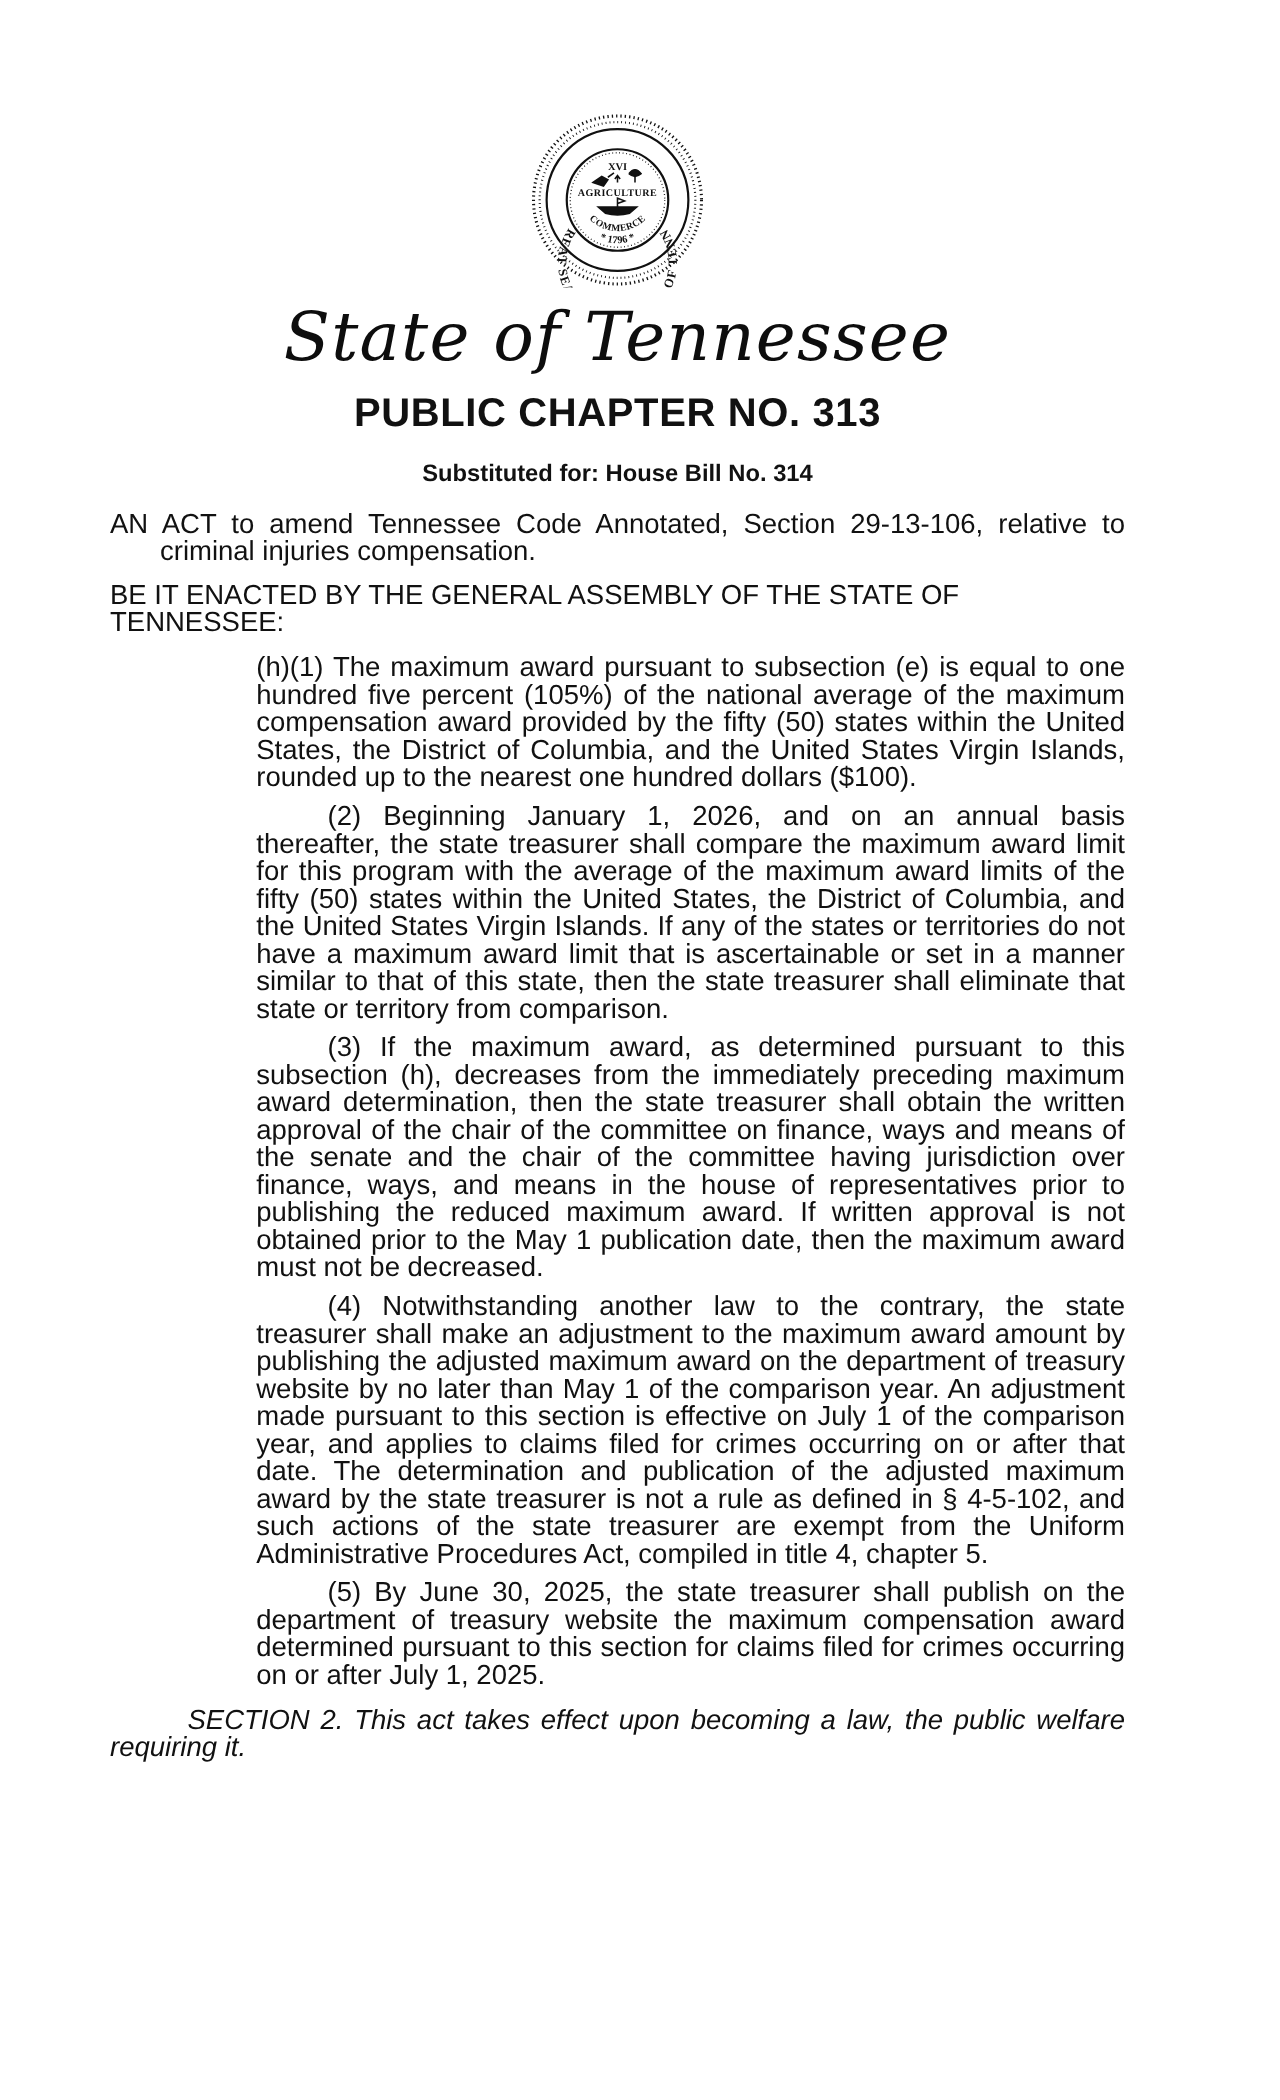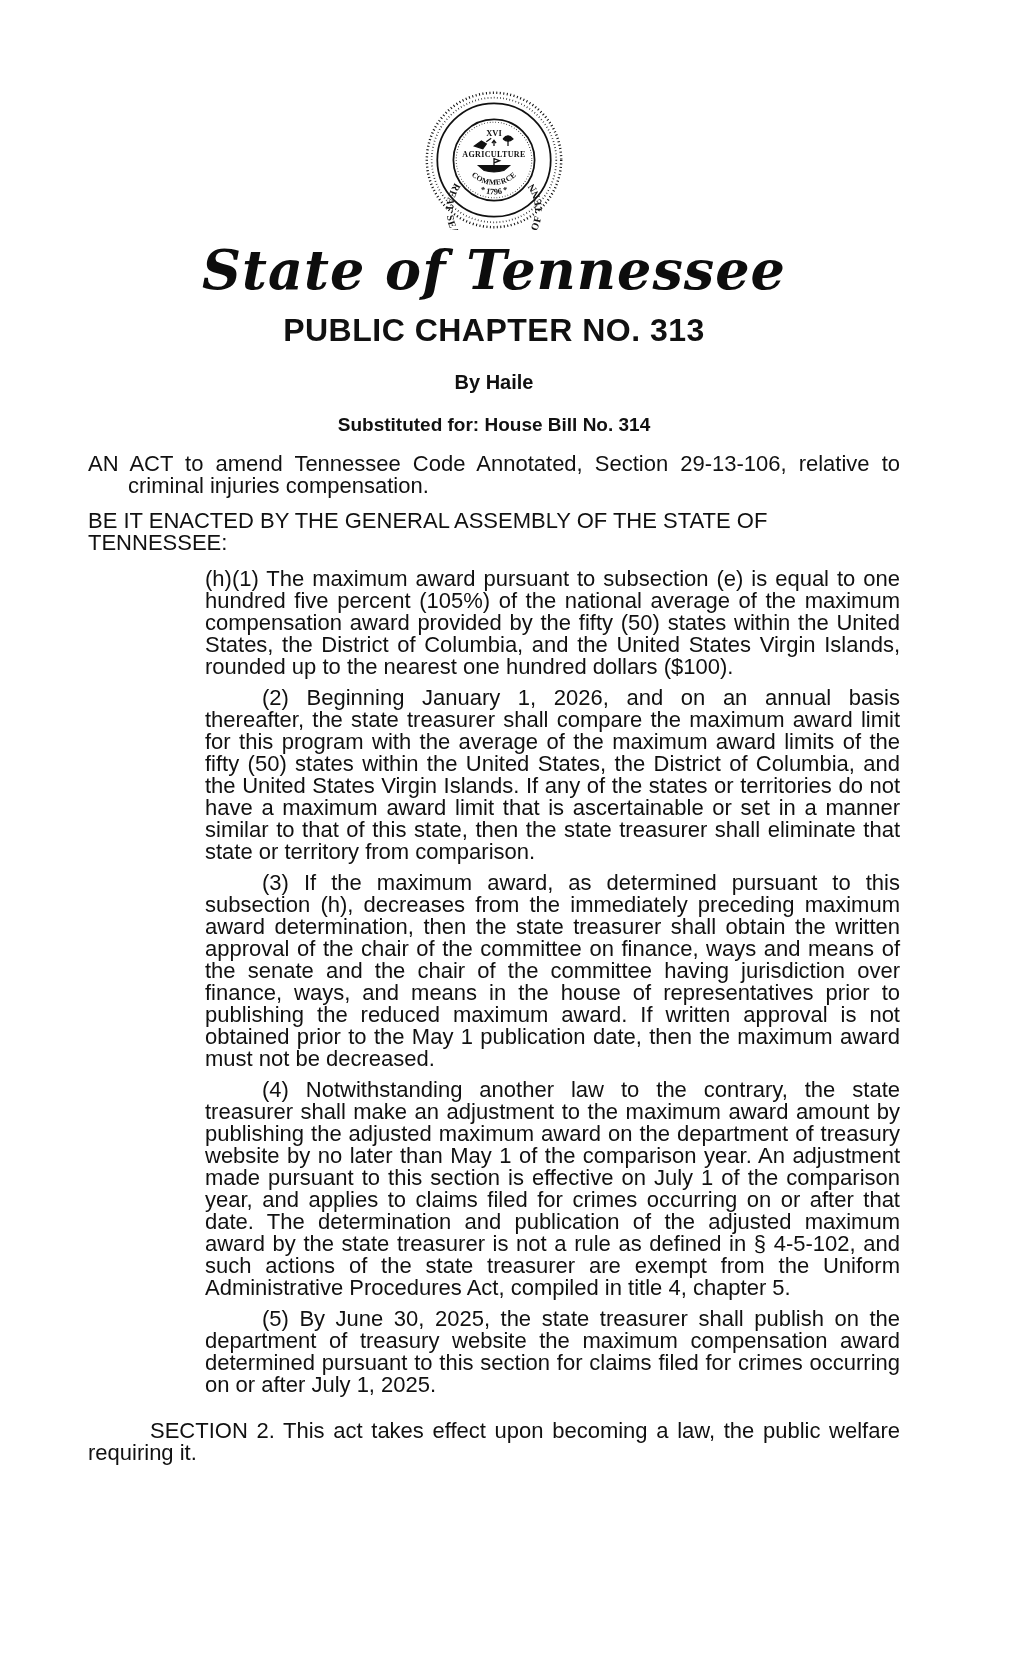--- a/index.html
+++ b/index.html
@@ -23,39 +23,38 @@
   .seal-small{font-family:"Liberation Serif", serif;font-weight:bold;fill:#111;text-anchor:middle;}
   .script-title{
     margin-top:10px;
     text-align:center;
     font-family:"DejaVu Serif", serif;
     font-style:italic;
     font-size:54px;
     line-height:60px;
     color:#0d0d0d;
     letter-spacing:1px;
-    font-weight:bold;
   }
   .chapter-title{
     margin-top:12px;
     text-align:center;
     font-size:32px;font-weight:bold;letter-spacing:.5px;
   }
   .bill-title{margin-top:22px;text-align:center;font-size:20px;font-weight:bold;}
   .by-line{margin-top:22px;text-align:center;font-size:20px;font-weight:bold;}
   .substituted{margin-top:20px;text-align:center;font-size:19px;font-weight:bold;}
   .house-by{margin-top:22px;text-align:center;font-size:19px;}
   p{margin:0;font-size:22px;line-height:22px;text-align:justify;}
   .caption{margin-top:17px;padding-left:40px;text-indent:-40px;}
   .enacted{margin-top:13px;text-align:left;}
   .sec{margin-top:16px;text-indent:62px;}
   .sub{margin-left:117px;}
   .sub-first{margin-top:14px;}
   .sub-next{margin-top:9px;text-indent:57px;}
-  .sec2{margin-top:24px;text-indent:62px;}
+  .sec2{margin-top:14px;text-indent:62px;font-style:italic;}
 </style>
 </head>
 <body>
 
 <div class="page">
 
   <div class="seal-wrap">
     <svg viewBox="0 0 200 200" xmlns="http://www.w3.org/2000/svg">
 
       <circle cx="100" cy="100" r="96" fill="none" stroke="#111" stroke-width="3.5" stroke-dasharray="1.5 3.5"></circle>
@@ -99,21 +98,20 @@
         <textPath href="#arcYear" startOffset="50%" text-anchor="middle">* 1796 *</textPath>
       </text>
     </svg>
   </div>
 
   <div class="script-title">State of Tennessee</div>
 
   <div class="chapter-title">PUBLIC CHAPTER NO. 313</div>
 
 
-  <div class="by-line">By Haile</div>
 
   <div class="substituted">Substituted for: House Bill No. 314</div>
 
 
   <p class="caption">AN ACT to amend Tennessee Code Annotated, Section 29-13-106, relative to criminal injuries compensation.</p>
 
   <p class="enacted">BE IT ENACTED BY THE GENERAL ASSEMBLY OF THE STATE OF TENNESSEE:</p>
 
 
   <p class="sub sub-first">(h)(1) The maximum award pursuant to subsection (e) is equal to one hundred five percent (105%) of the national average of the maximum compensation award provided by the fifty (50) states within the United States, the District of Columbia, and the United States Virgin Islands, rounded up to the nearest one hundred dollars ($100).</p>

